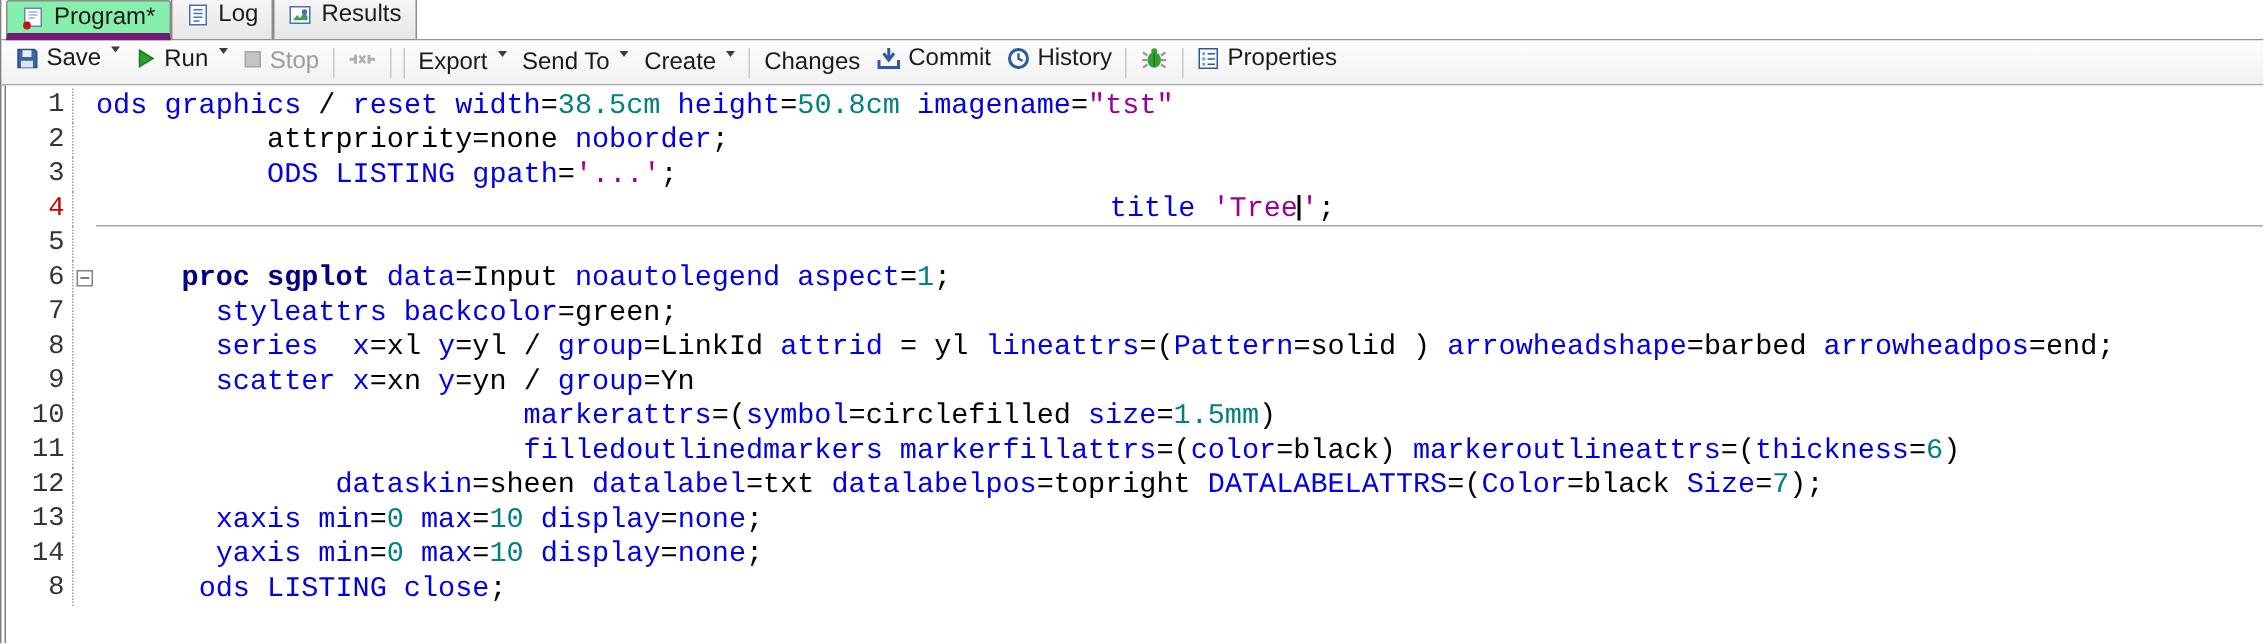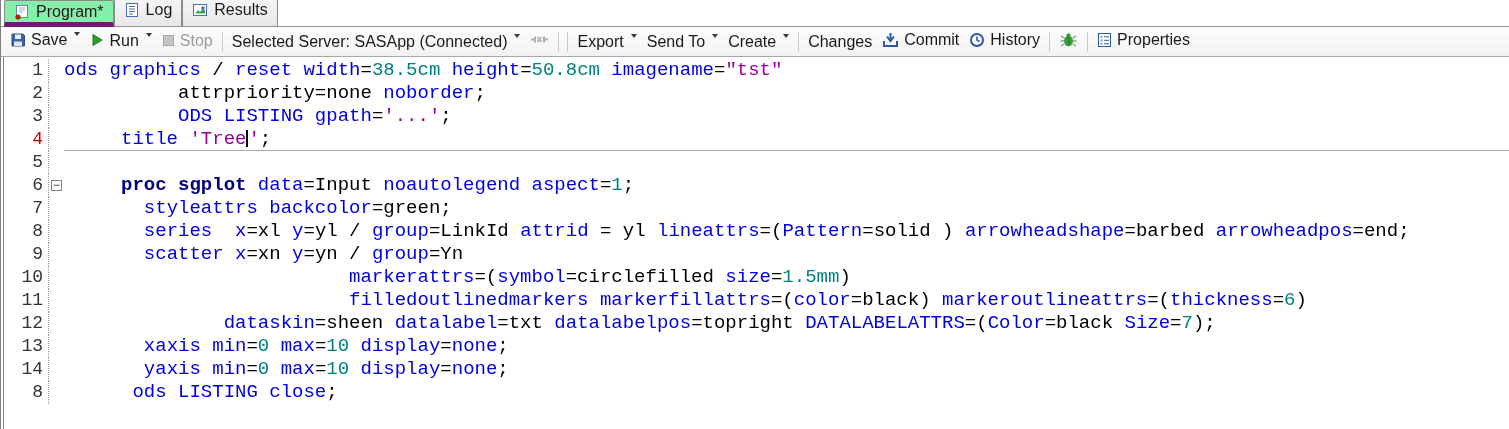--- a/index.html
+++ b/index.html
@@ -29,21 +29,21 @@
   .line{display:flex;height:23px;line-height:23px;white-space:pre;
         font-family:"Liberation Mono","DejaVu Sans Mono",monospace;font-size:19px;}
   .lnum{flex:none;width:39px;text-align:right;padding-right:5px;color:var(--c-line_number);
         border-right:1px dotted #9a9a9a;font-size:18px;}
   .lnum.cur{color:var(--c-current_line_number);}
   .lfold{flex:none;width:15px;position:relative;}
   .foldbox{position:absolute;left:2px;top:6px;width:11px;height:11px;box-sizing:border-box;
            border:1px solid #848484;background:#fff;color:#333;font-size:12px;line-height:8px;
            text-align:center;font-family:"Liberation Sans",sans-serif;}
   .lcode{flex:1;}
-  .line.divider .lcode{box-shadow:inset 0 -1px 0 var(--c-divider);}
+  .line.divider .lcode{box-shadow:inset 0 -1px 0 var(--c-divider);text-align:center;}
   .caret{display:inline-block;width:2px;height:17px;background:#000;vertical-align:-3px;}
   .tk-k{color:var(--c-keyword);}
   .tk-b{color:var(--c-proc);font-weight:bold;}
   .tk-n{color:var(--c-number);}
   .tk-s{color:var(--c-string);}
   .tk-p{color:var(--c-plain);}
 </style>
 </head>
 <body>
 
@@ -98,24 +98,20 @@
       <span class="lbl">Run</span>
       <span class="dd"></span>
     </div>
     <div class="tbtn disabled">
       <span><svg width="13" height="13" viewBox="0 0 13 13">
             <rect x="1.5" y="1.5" width="10" height="10" fill="#c3c3c3" stroke="#a5a5a5"></rect>
           </svg></span>
       <span class="lbl">Stop</span>
     </div>
     <span class="tsep"></span>
-    <div class="tbtn">
-      <span class="lbl">Selected Server: SASApp (Connected)</span>
-      <span class="dd"></span>
-    </div>
     <div class="tbtn disabled">
       <span><svg width="19" height="15" viewBox="0 0 19 15">
             <g stroke="#b0b0b0" stroke-width="2" fill="none">
               <path d="M1 7.5h3.5M14.5 7.5H18"></path>
               <path d="M5 4.5v6M14 4.5v6"></path>
             </g>
             <path d="M7.5 5l4 5M11.5 5l-4 5" stroke="#b0b0b0" stroke-width="1.6"></path>
           </svg></span>
     </div>
     <span class="tsep"></span>

